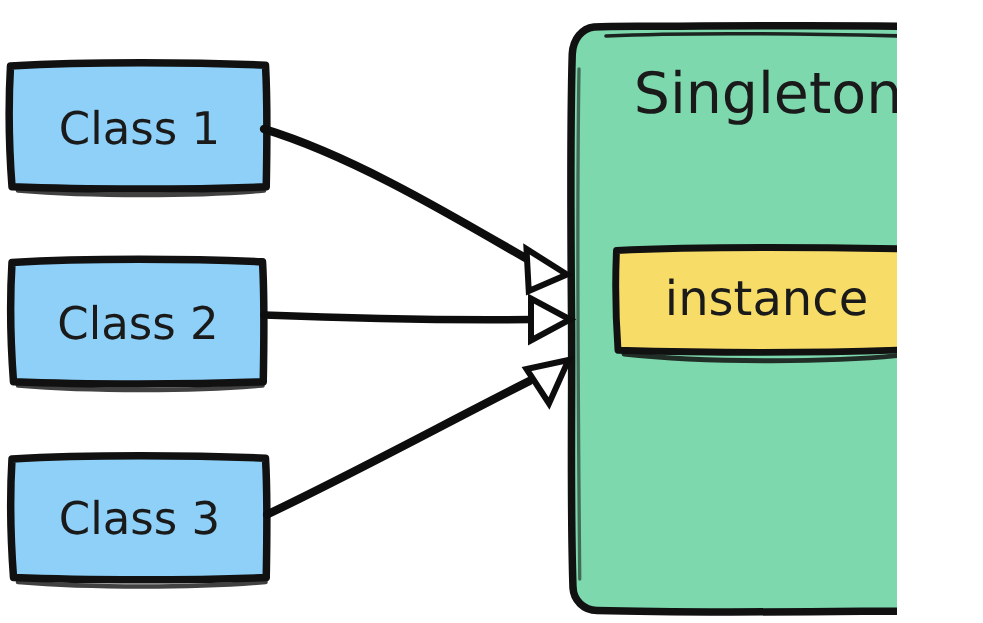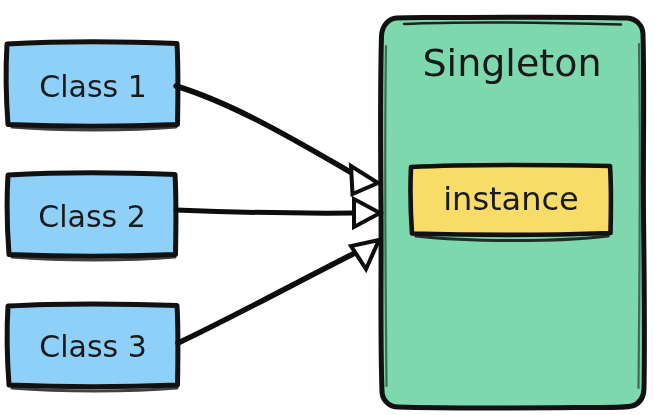--- a/index.html
+++ b/index.html
@@ -5,21 +5,21 @@
   html, body {
     margin: 0;
     padding: 0;
     background: #ffffff;
   }
   body {
     font-family: "DejaVu Sans", sans-serif;
   }
   #canvas {
     position: relative;
-    width: 655px;
+    width: 598px;
     height: 415px;
     background: #ffffff;
     overflow: hidden;
   }
   #diagram-svg {
     position: absolute;
     left: 0;
     top: 0;
     width: 655px;
     height: 415px;

